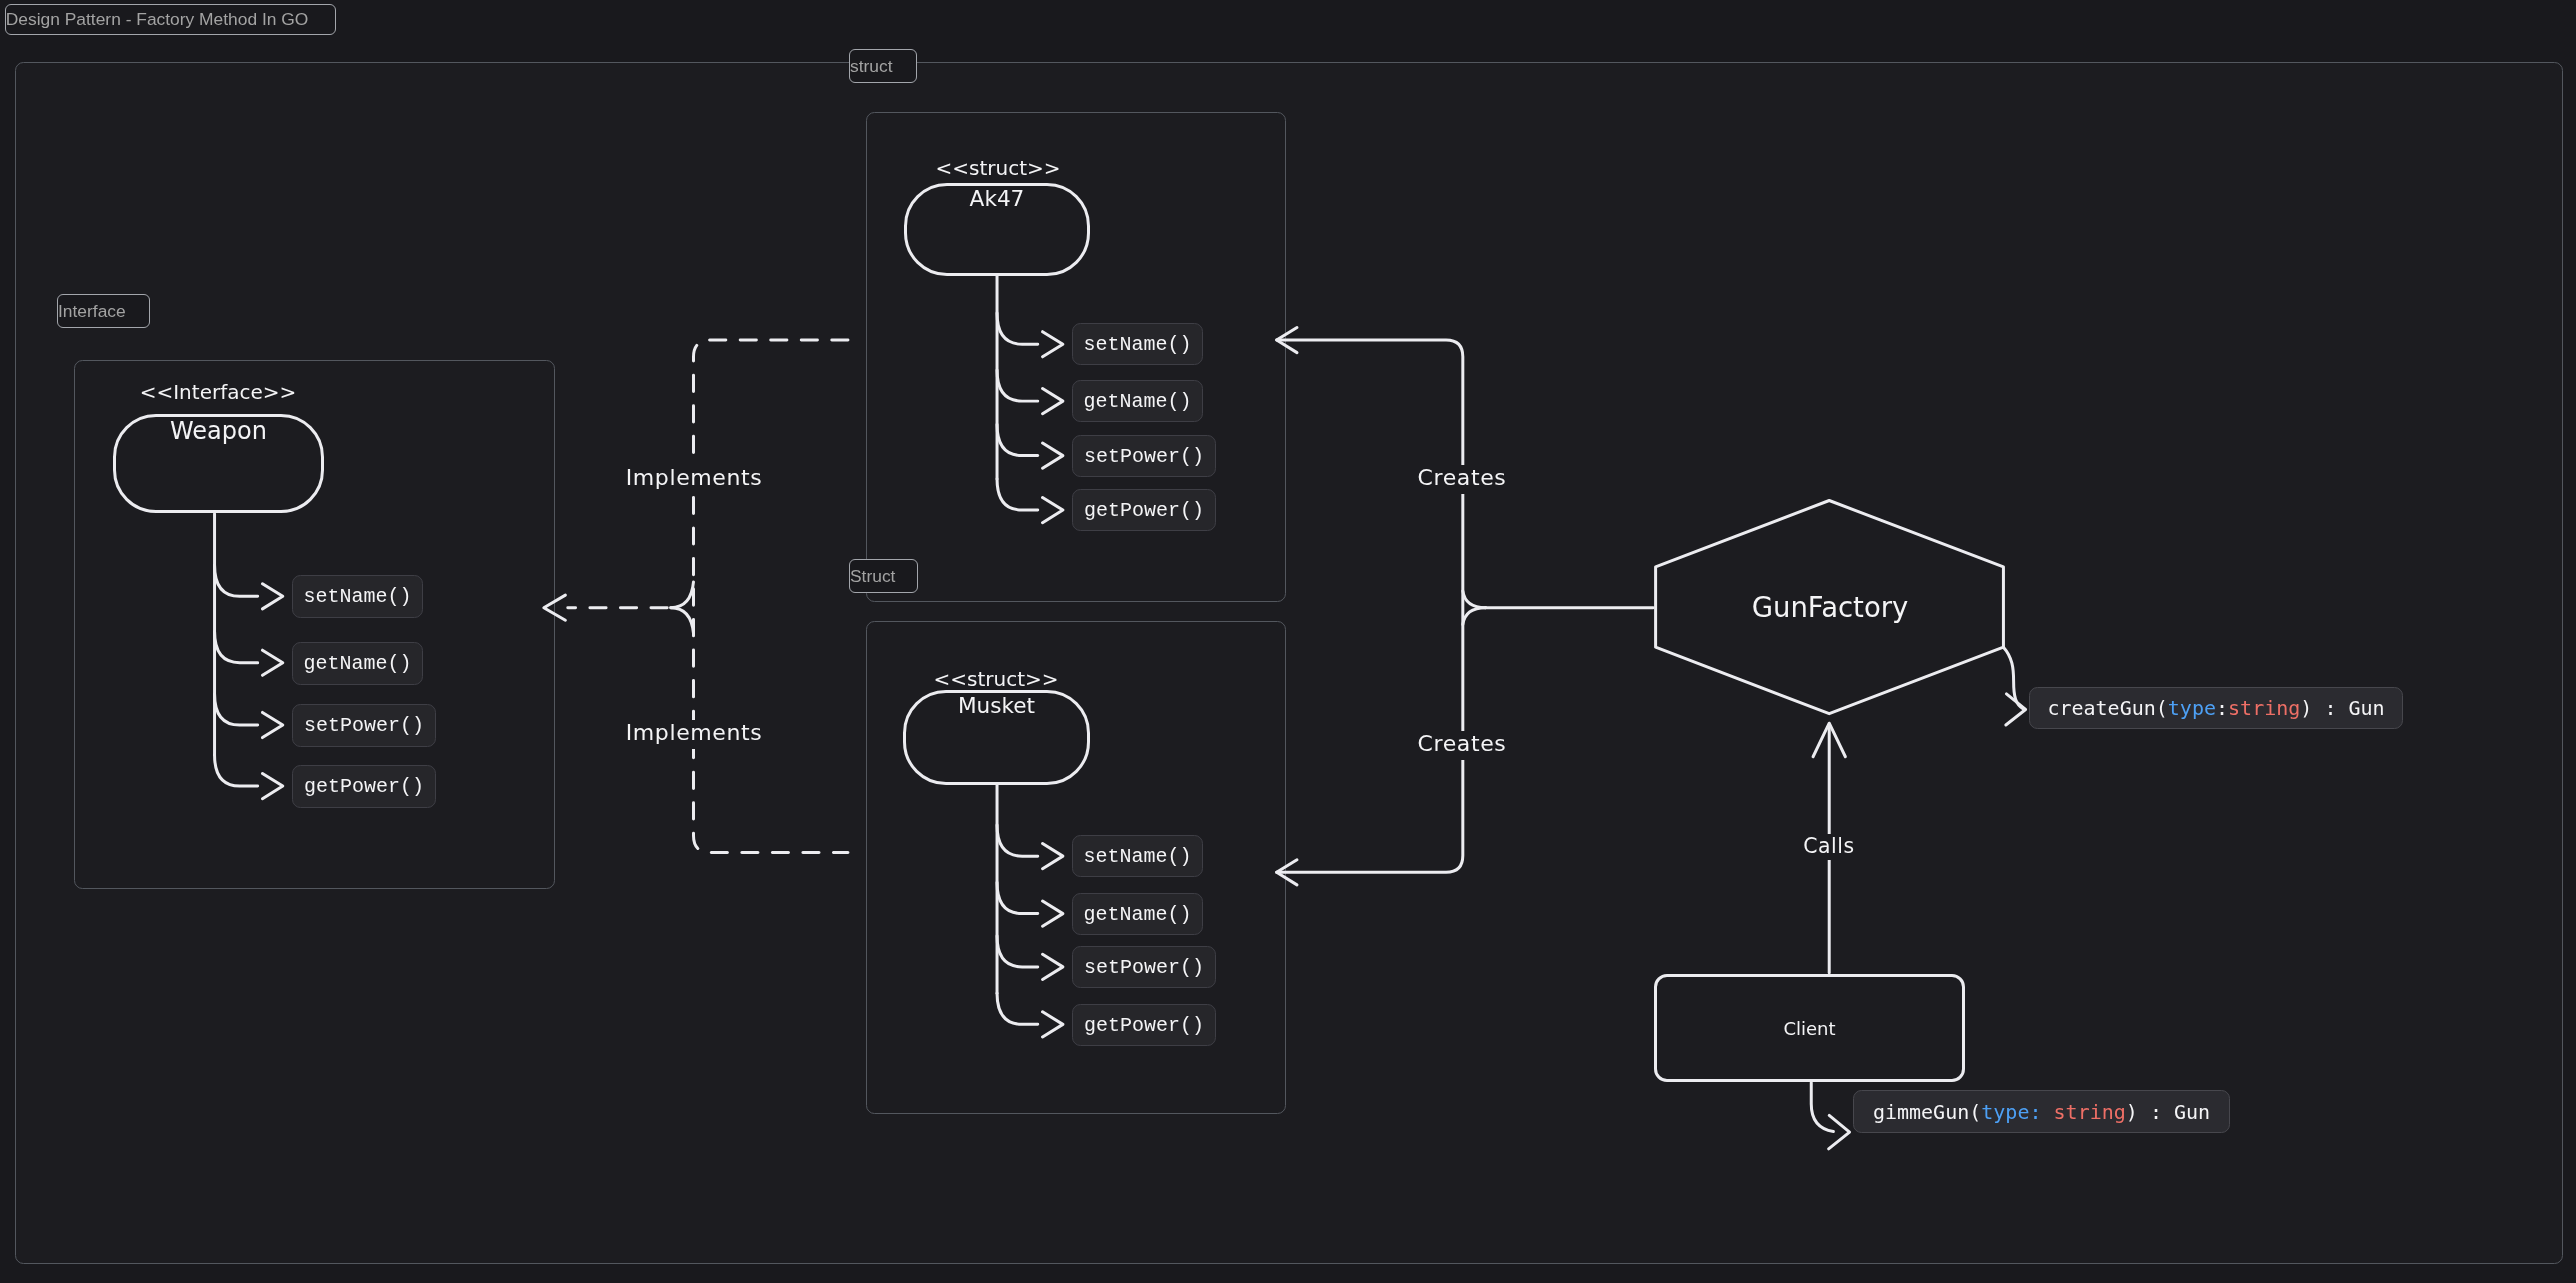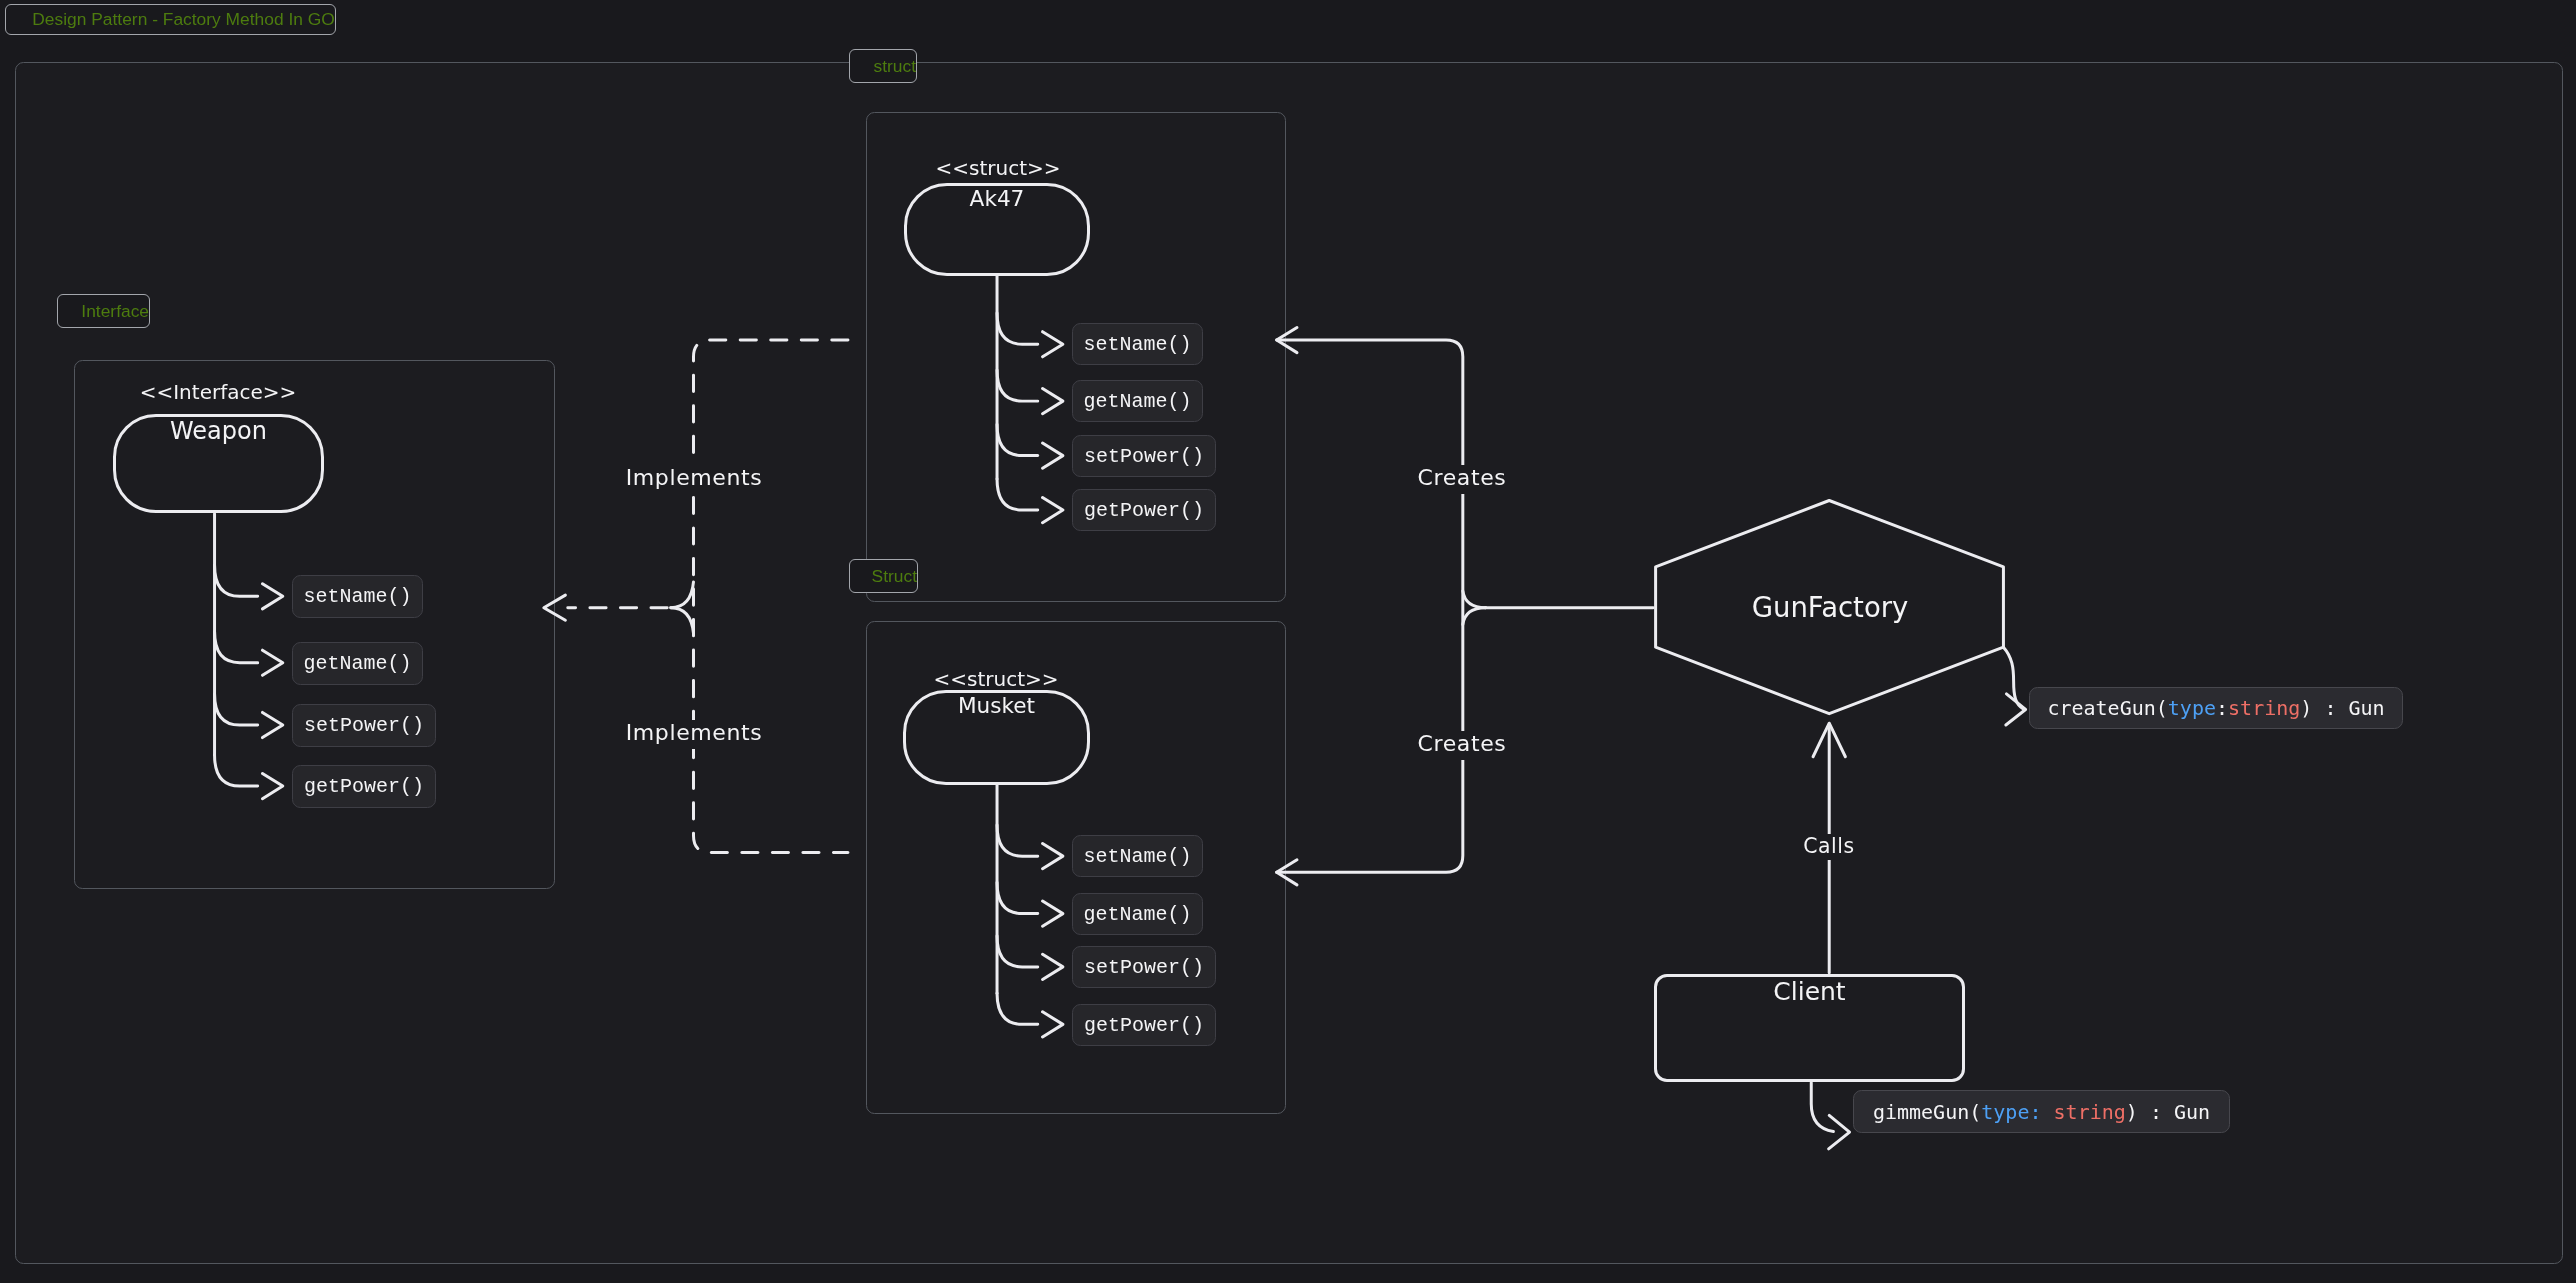--- a/index.html
+++ b/index.html
@@ -3,42 +3,42 @@
 <meta charset="utf-8">
 <style>
   *{box-sizing:border-box}
   html,body{margin:0;padding:0}
   body{background:var(--c-bg,#19191d)}
   .canvas{position:relative;width:2576px;height:1283px;background:var(--c-bg,#19191d);
           font-family:"DejaVu Sans",sans-serif;color:var(--c-text,#f4f4f6);overflow:hidden}
   .abs{position:absolute}
   .z0{z-index:0}.z1{z-index:1}.z2{z-index:2}
   .frame{border:1.8px solid var(--c-frame-border);border-radius:8.4px;background:var(--c-frame-bg)}
-  .label-box{display:flex;align-items:center;justify-content:flex-end;
+  .label-box{display:flex;align-items:center;justify-content:flex-start;
              border:1.8px solid var(--c-label-border);border-radius:6px;background:var(--c-bg);
-             font-family:"Liberation Sans",sans-serif;font-size:17.4px;color:#4d7c0f;white-space:nowrap}
+             font-family:"Liberation Sans",sans-serif;font-size:17.4px;color:#a3a3a3;white-space:nowrap}
   .blob{border:3px solid var(--c-stroke);border-radius:43px;display:flex;
         justify-content:center;font-size:23px;color:var(--c-text)}
   .stereo{display:flex;align-items:center;justify-content:center;font-size:20px;white-space:nowrap}
   .chip{display:flex;align-items:center;justify-content:center;background:var(--c-chip-bg);
         border:1.2px solid var(--c-chip-border);border-radius:8.4px;
         font-family:Liberation Mono, monospace;font-size:20px;white-space:pre}
   .code-chip{display:flex;align-items:center;justify-content:center;background:var(--c-code-bg);
         border:1.2px solid var(--c-code-border);border-radius:8.4px;
         font-family:"DejaVu Sans Mono",monospace;font-size:20px;white-space:pre}
   .tok-blue{color:var(--c-blue)}
   .tok-red{color:var(--c-red)}
   .edge-label{display:flex;align-items:flex-start;justify-content:center;background:var(--c-frame-bg);
         font-size:22px;letter-spacing:0.6px;white-space:nowrap}
   .big-name{display:flex;align-items:center;justify-content:center}
   .wires{position:absolute;left:0;top:0}
   .wires path{fill:none;stroke:var(--c-stroke);stroke-width:5;stroke-linecap:round;stroke-linejoin:round}
   .wires path.dash{stroke-dasharray:27 24}
-  .client-box{border:3px solid var(--c-stroke);border-radius:13px;display:flex;align-items:flex-start;
-        justify-content:center;font-size:25px}
+  .client-box{border:3px solid var(--c-stroke);border-radius:13px;display:flex;align-items:center;
+        justify-content:center;font-size:18px}
 </style>
 </head>
 <body>
 
 <div class="canvas">
 
   <div class="abs frame z0" style="left:15px;top:62px;width:2548px;height:1202px"></div>
   <div class="abs frame z0" style="left:74px;top:360px;width:481px;height:529px"></div>
   <div class="abs frame z0" style="left:866px;top:112px;width:420px;height:490px"></div>
   <div class="abs frame z0" style="left:866px;top:621px;width:420px;height:493px"></div>

